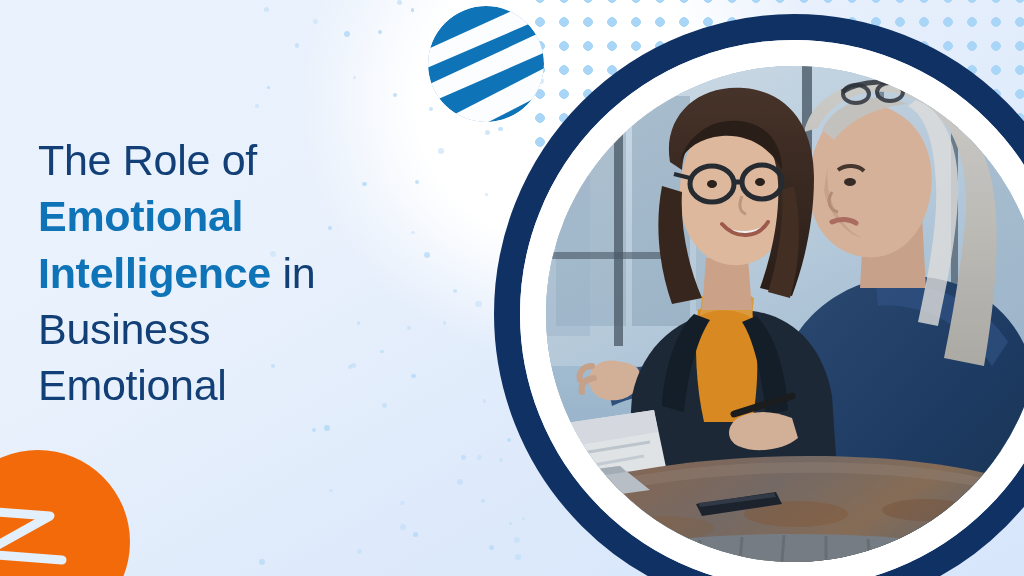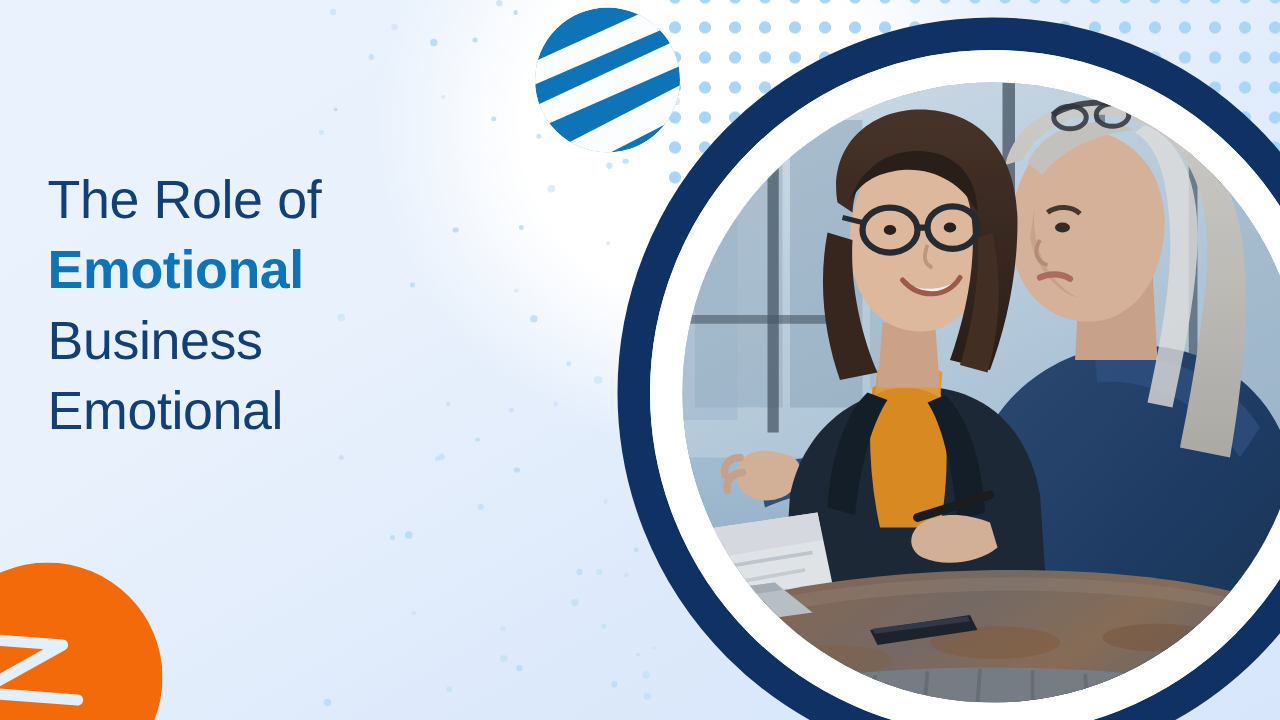--- a/index.html
+++ b/index.html
@@ -439,17 +439,18 @@
       <g fill="none" stroke="#e3effb" stroke-width="9" stroke-linejoin="round" stroke-linecap="round">
         <path d="M24 60 L104 66 L36 104 L116 110"></path>
         <path d="M30 138 L110 132 L52 176"></path>
       </g>
     </svg>
   </div>
 
   <h1 class="headline">
     <span class="hl-line plain">The Role of</span>
     <span class="hl-line accent">Emotional</span>
+    <span class="hl-line"><span class="accent">Intelligence</span><span class="plain"> in</span></span>
     <span class="hl-line plain">Business</span>
     <span class="hl-line plain">Emotional</span>
   </h1>
 
 </div>
 
 </body></html>

